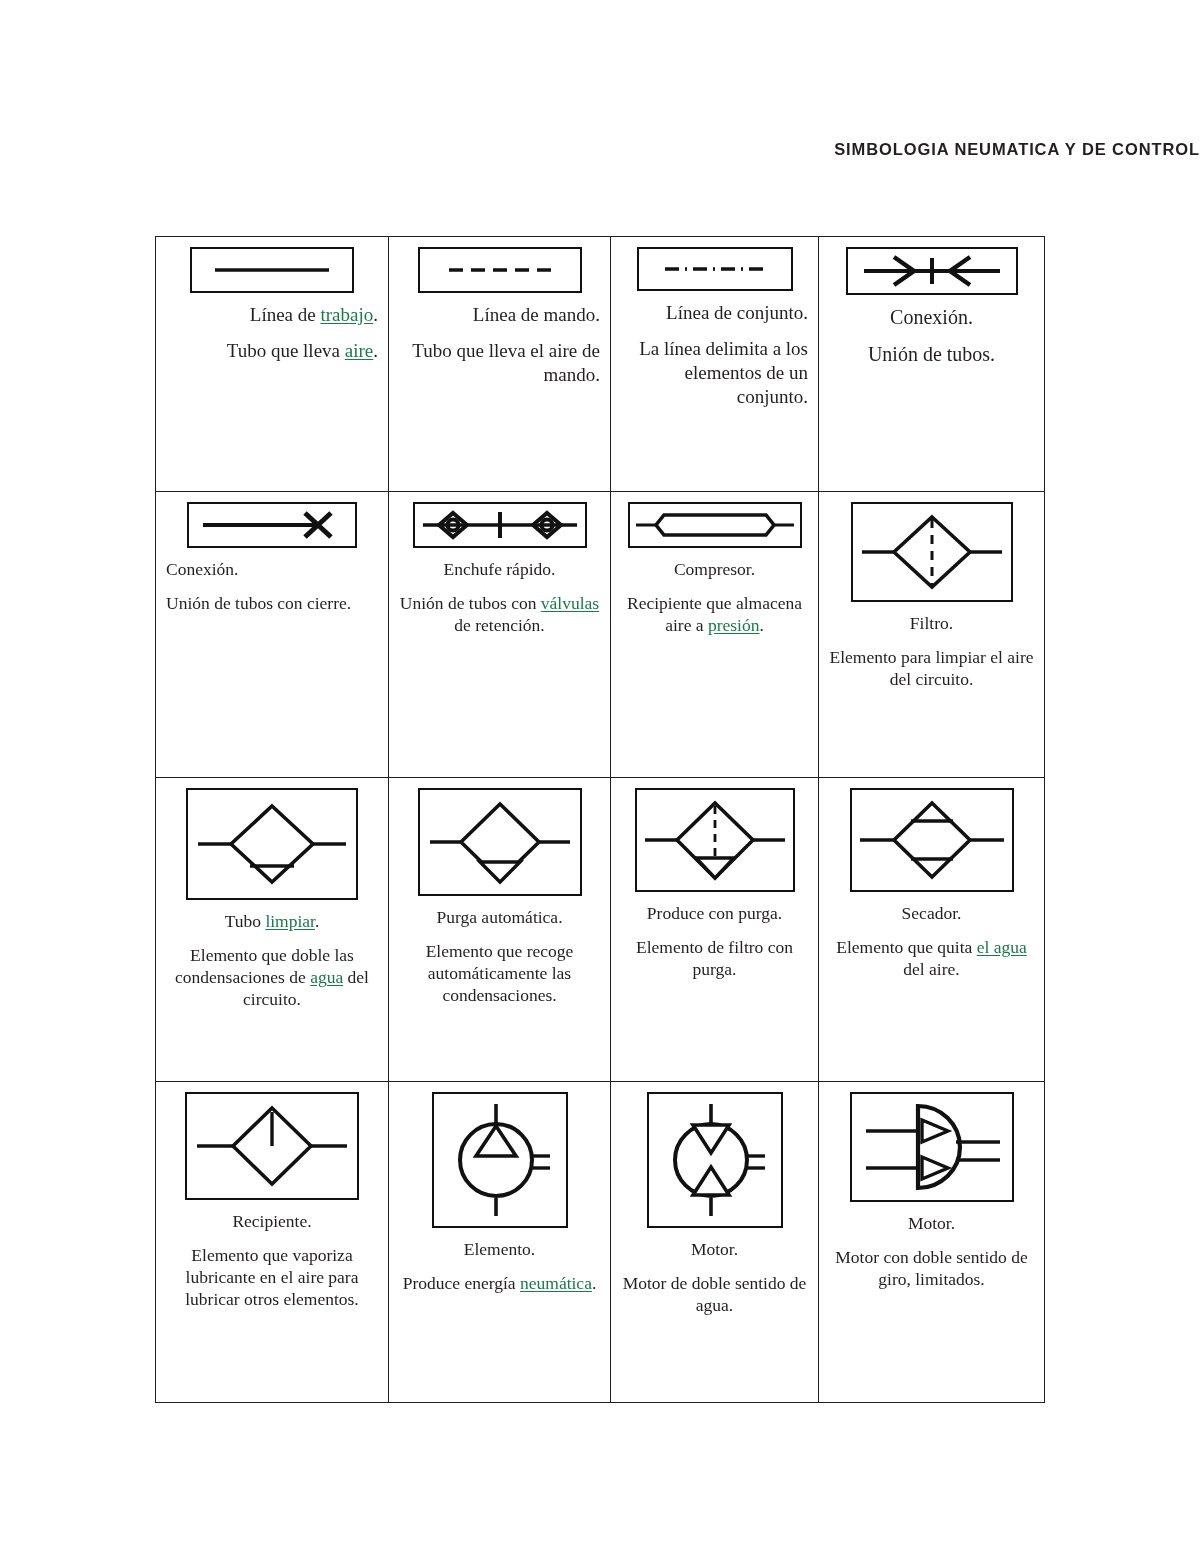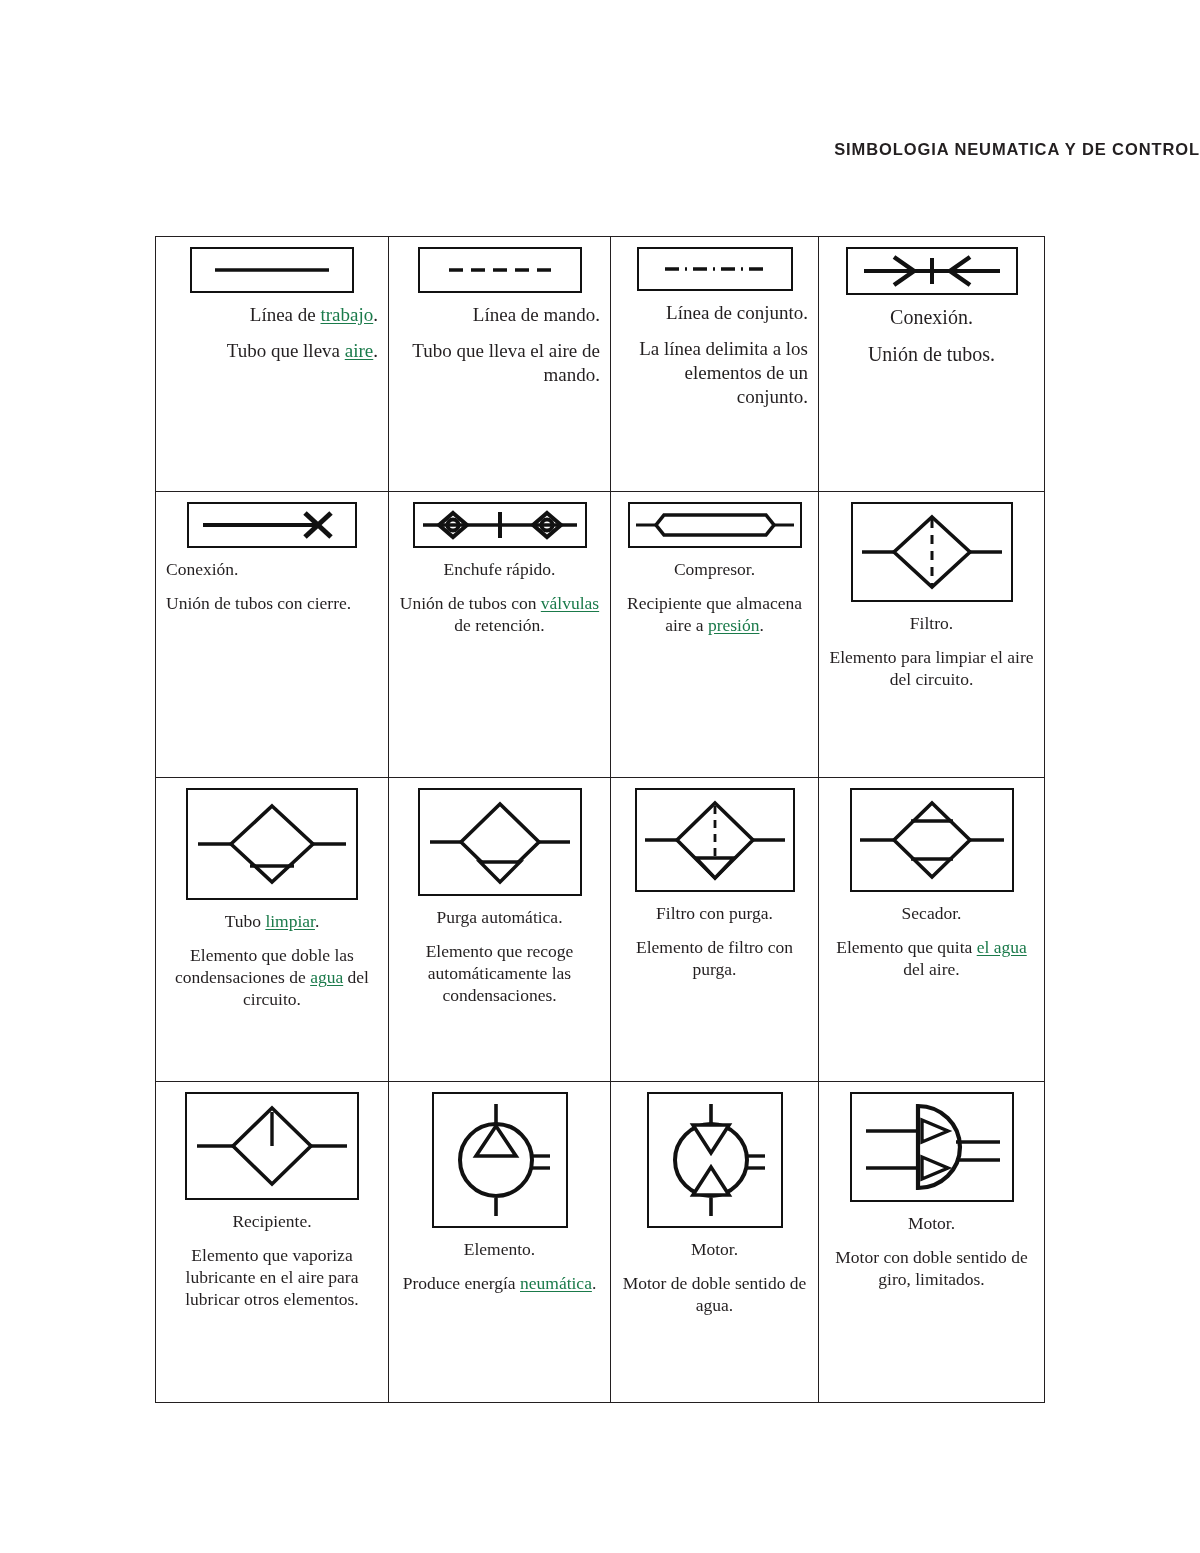--- a/index.html
+++ b/index.html
@@ -306,21 +306,21 @@
             <div class="sym-box" style="width:156px;height:100px;">
               <svg width="148" height="92" viewBox="0 0 148 92">
                 <line x1="4" y1="46" x2="144" y2="46" stroke="#111" stroke-width="3.4"></line>
                 <polygon points="74,9 112,46 74,84 36,46" fill="#fff" stroke="#111" stroke-width="3.6"></polygon>
                 <line x1="74" y1="12" x2="74" y2="62" stroke="#111" stroke-width="2.8" stroke-dasharray="8 6"></line>
                 <polygon points="55,64 93,64 74,84" fill="#fff" stroke="#111" stroke-width="3.4"></polygon>
               </svg>
             </div>
           </div>
           <div class="texts">
-            <p class="caption t-center sz-mid"><span>Filtro con purga.</span></p>
+            <p class="caption t-center sz-mid"><span>Produce con purga.</span></p>
             <p class="desc t-center sz-mid"><span>Elemento de filtro con purga.</span></p>
           </div>
         </div>
       </td>
 
       <td>
         <div class="cell-inner">
           <div class="sym-wrap">
             <div class="sym-box" style="width:160px;height:100px;">
               <svg width="152" height="92" viewBox="0 0 152 92">

